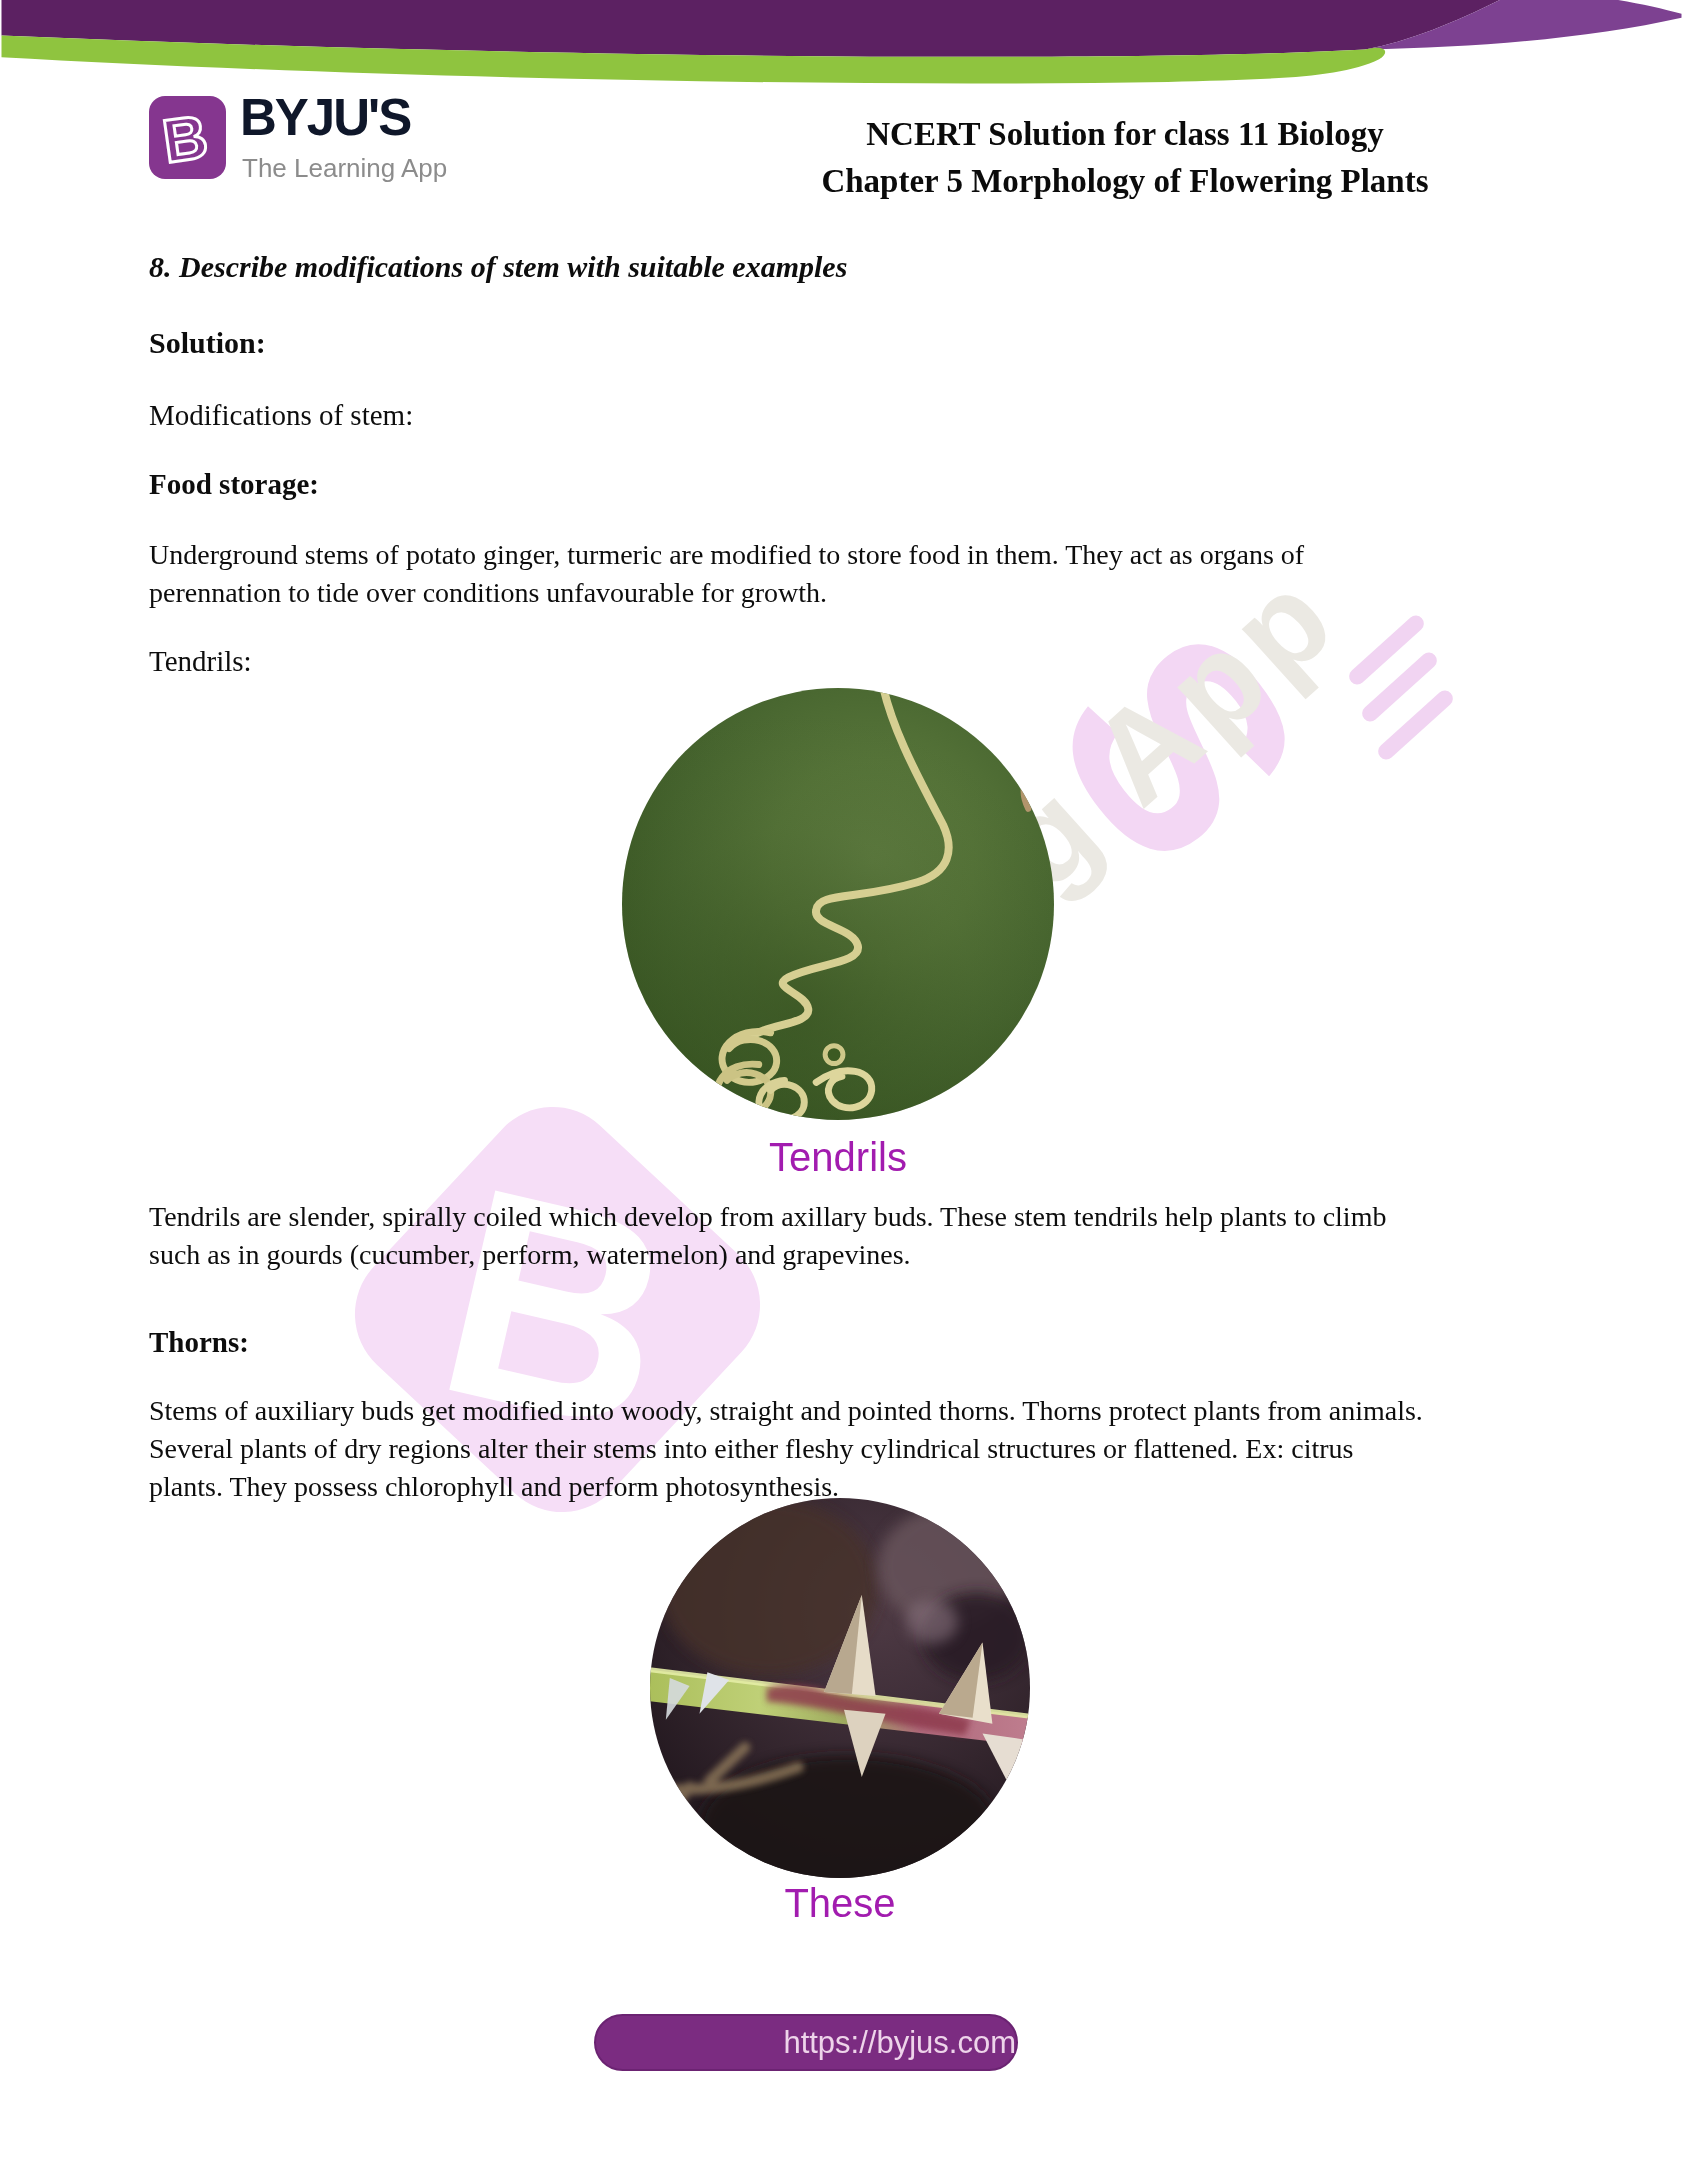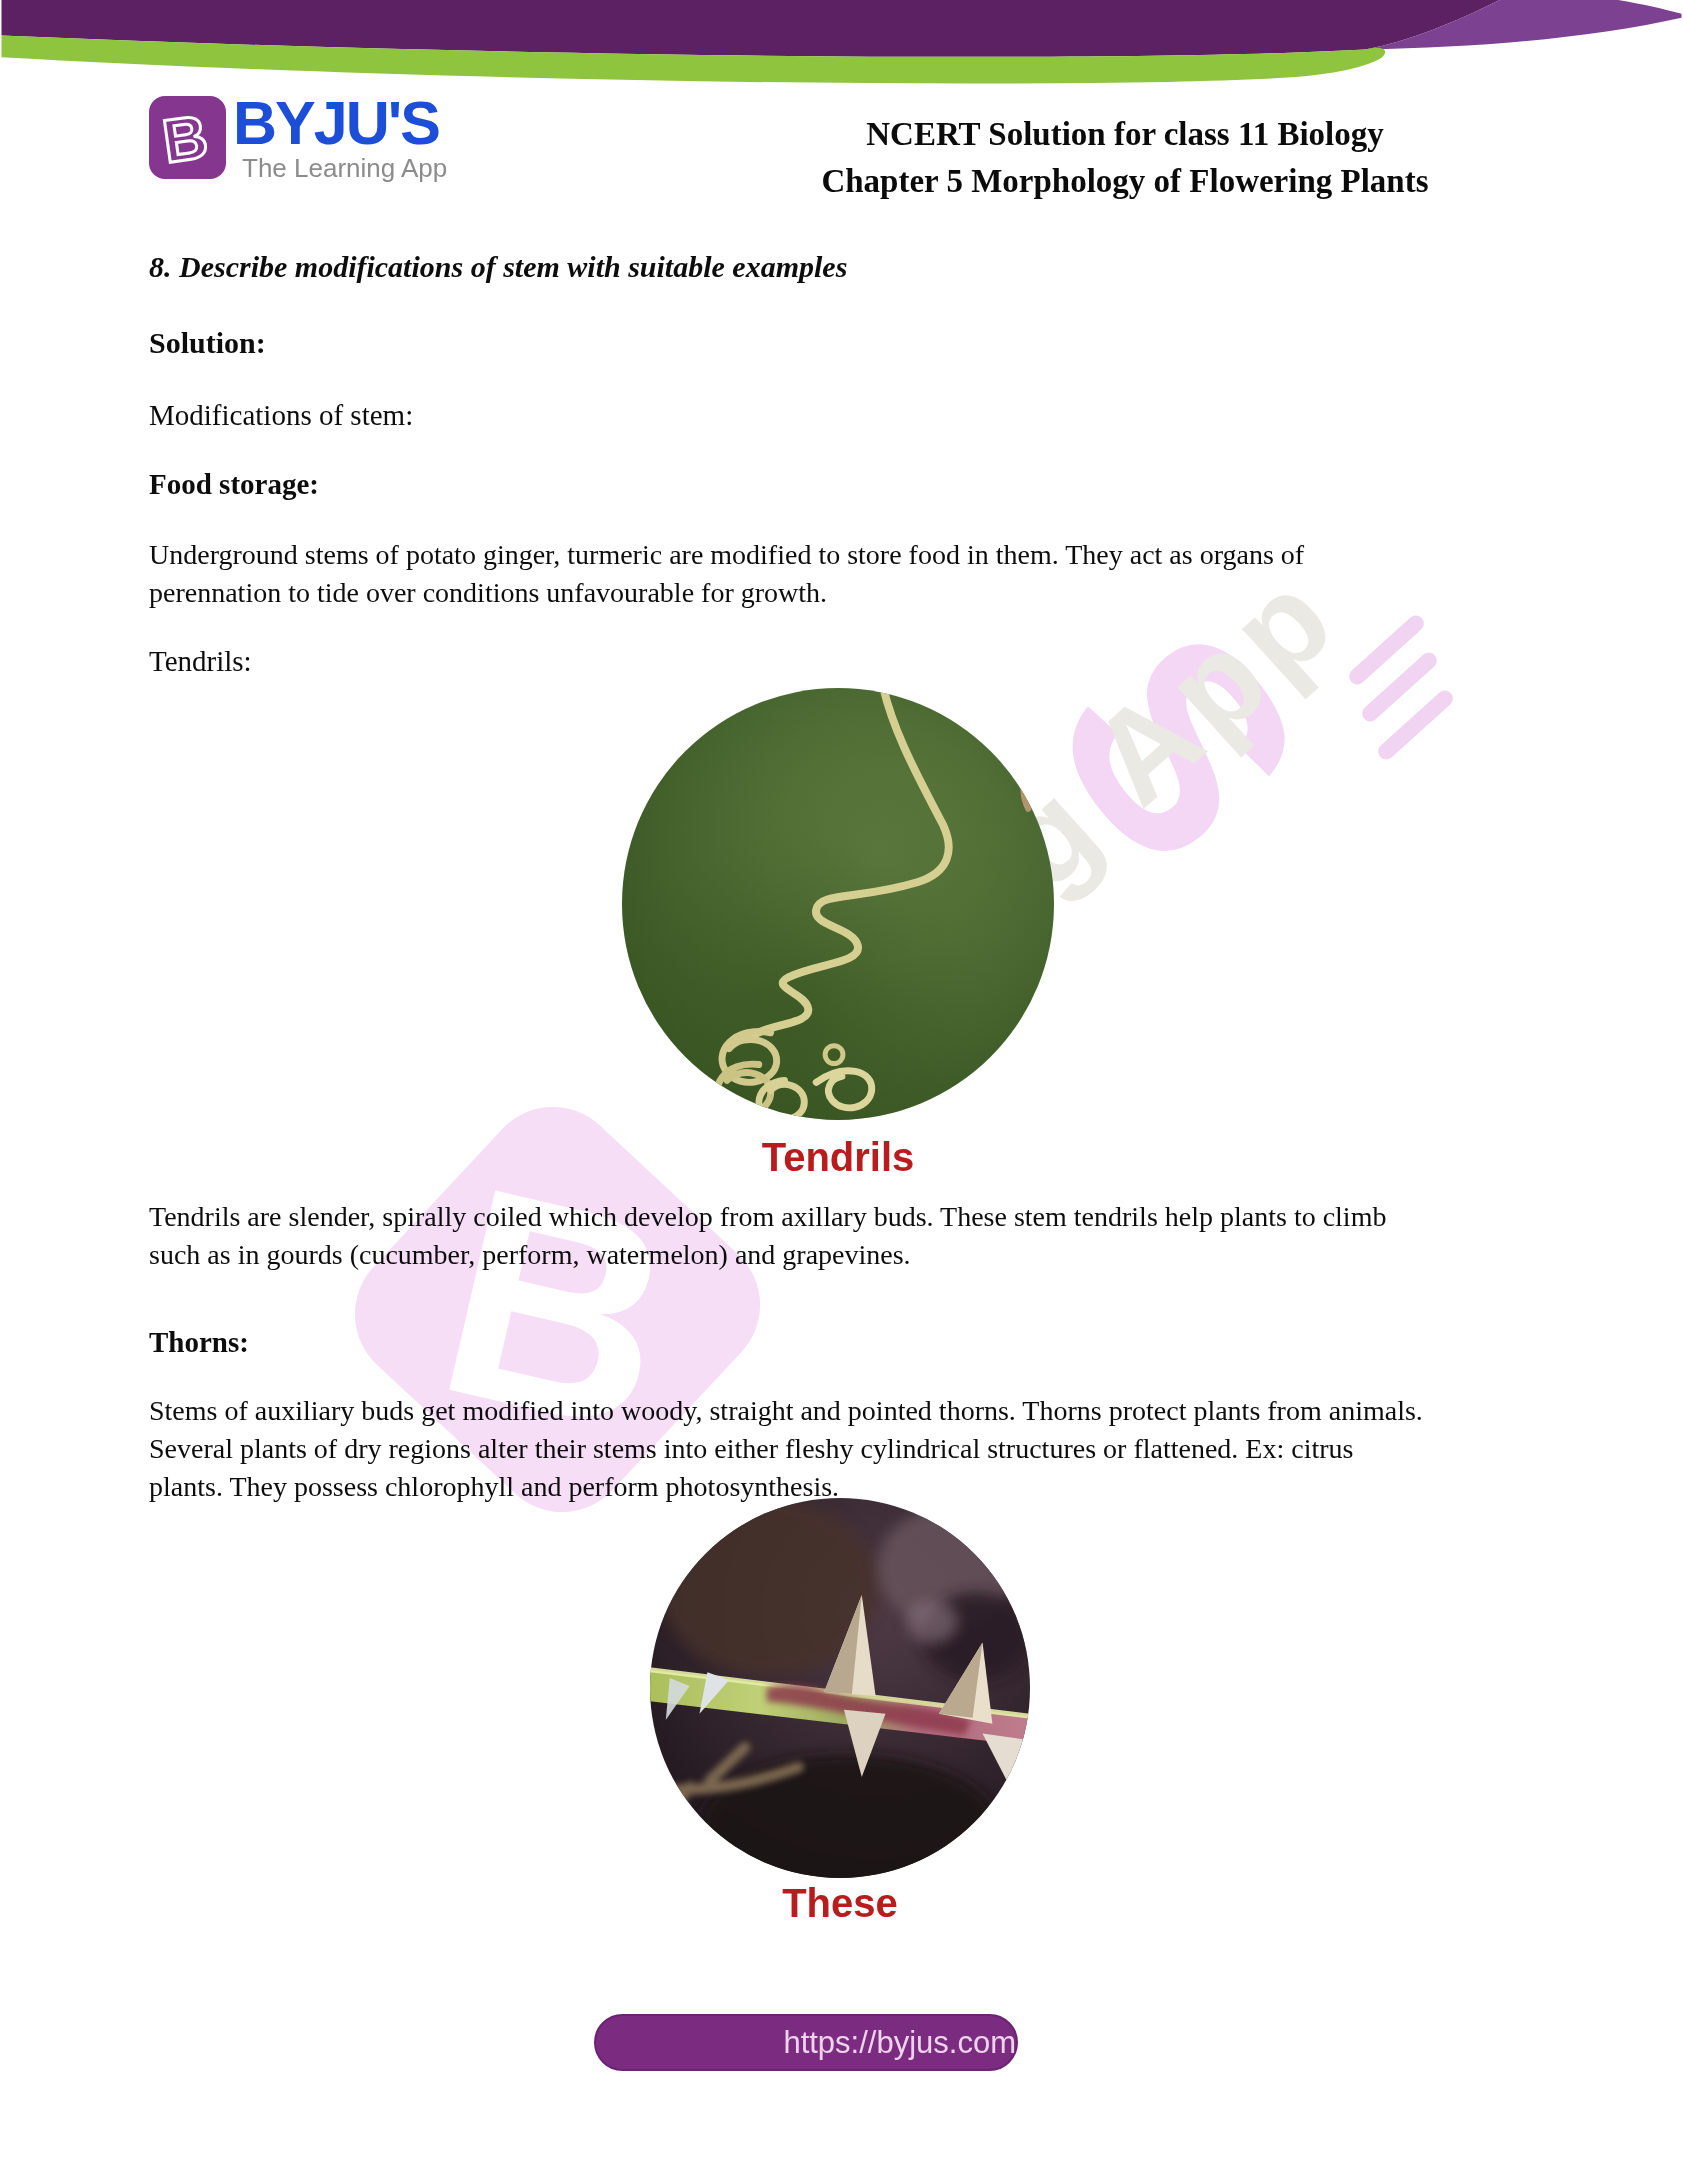--- a/index.html
+++ b/index.html
@@ -9,22 +9,22 @@
   
   .hdr-svg{position:absolute;left:0;top:0;z-index:2;}
 
   
   .logo{position:absolute;left:149px;top:94px;z-index:3;width:416px;height:89px;}
   .logo-icon{position:absolute;left:0;top:2px;width:77px;height:83px;background:#85368f;
              border-radius:16px;}
   .logo-icon span{position:absolute;left:14px;top:8px;font-family:"Liberation Sans",sans-serif;
              font-weight:bold;font-size:61px;color:transparent;-webkit-text-stroke:3px #ffffff;
              transform:rotate(-8deg);display:block;}
-  .logo-word{position:absolute;left:84px;top:-6px;font-family:"Liberation Sans",sans-serif;
-             font-weight:bold;font-size:61px;letter-spacing:-2px;color:#1d4ed8;}
+  .logo-word{position:absolute;left:91px;top:-6px;font-family:"Liberation Sans",sans-serif;
+             font-weight:bold;font-size:51px;letter-spacing:-2px;color:#0f172a;}
   .logo-tag{position:absolute;left:93px;top:59px;font-family:"Liberation Sans",sans-serif;
              font-size:26px;color:#8c8c8c;}
 
   
   .doc-title{position:absolute;left:818px;top:111px;width:614px;text-align:center;z-index:3;
              font-weight:bold;font-size:33px;line-height:47px;color:#0b0b0b;}
 
   
   .txt{position:absolute;left:149px;z-index:4;font-size:28px;line-height:38px;color:#0d0d0d;
        white-space:pre-line;width:1445px;}
@@ -39,21 +39,21 @@
   .p-thorns{top:1392px;}
 
   
   .fig{position:absolute;border-radius:50%;overflow:hidden;z-index:3;}
   .fig-tendrils{left:622px;top:688px;width:432px;height:432px;
      background:radial-gradient(circle at 58% 40%, #5f7c41 0%, #567439 28%, #47652f 55%, #3a5724 78%, #2f4c1c 100%);}
   .fig-thorns{left:650px;top:1498px;width:380px;height:380px;
      background:radial-gradient(circle at 60% 30%, #4e3a44 0%, #41303a 25%, #33252d 50%, #251a21 75%, #1c1318 100%);}
   .fig svg{position:absolute;left:0;top:0;}
   .caption{position:absolute;z-index:4;text-align:center;font-family:"Liberation Sans",sans-serif;
-           font-size:40px;color:#b91c1c;font-weight:bold;}
+           font-size:40px;color:#a21caf;}
   .cap-tendrils{left:622px;top:1135px;width:432px;}
   .cap-thorns{left:650px;top:1881px;width:380px;}
 
   
   .wm{position:absolute;z-index:1;pointer-events:none;}
   .wm-square{left:394px;top:1146px;width:327px;height:327px;background:#f6def7;
              border-radius:69px;transform:rotate(43deg);}
   .wm-square span{display:block;width:327px;height:327px;text-align:center;line-height:327px;
              font-family:"Liberation Sans",sans-serif;font-weight:bold;font-size:297px;
              color:#ffffff;transform:rotate(-30deg);}

